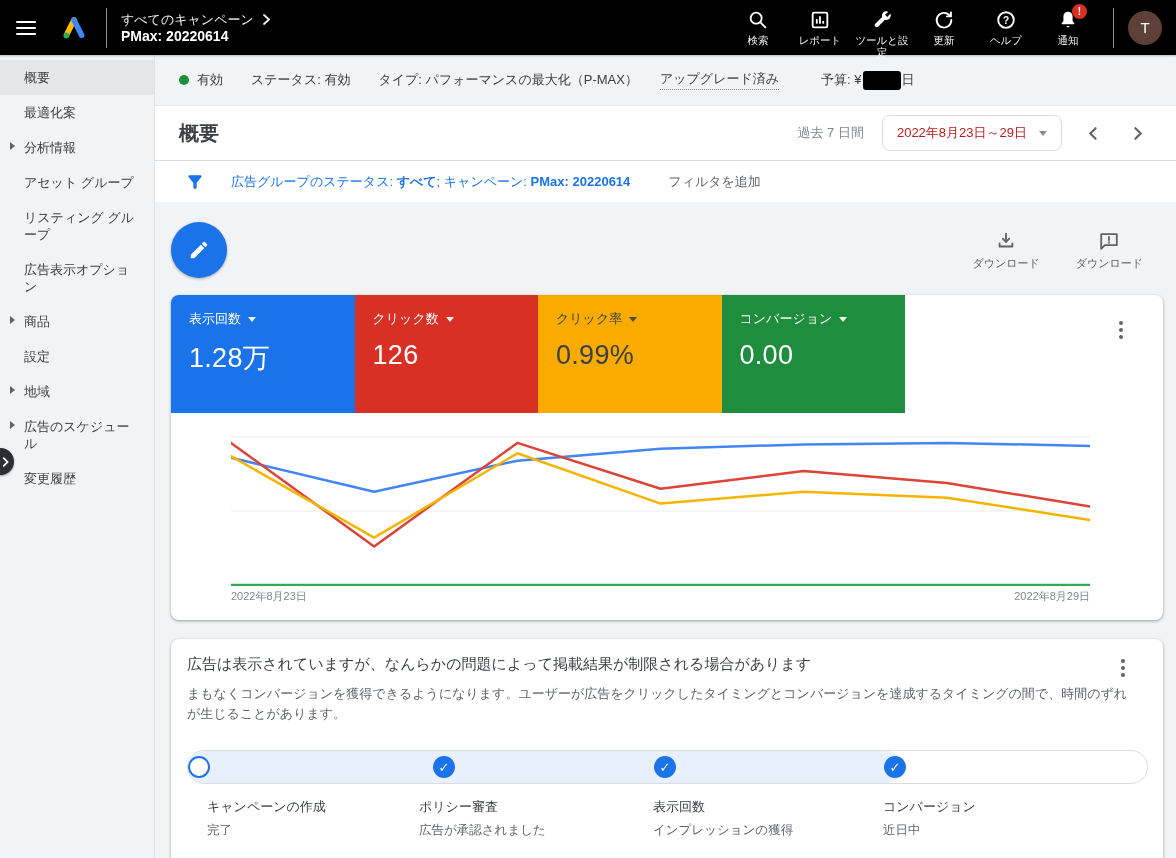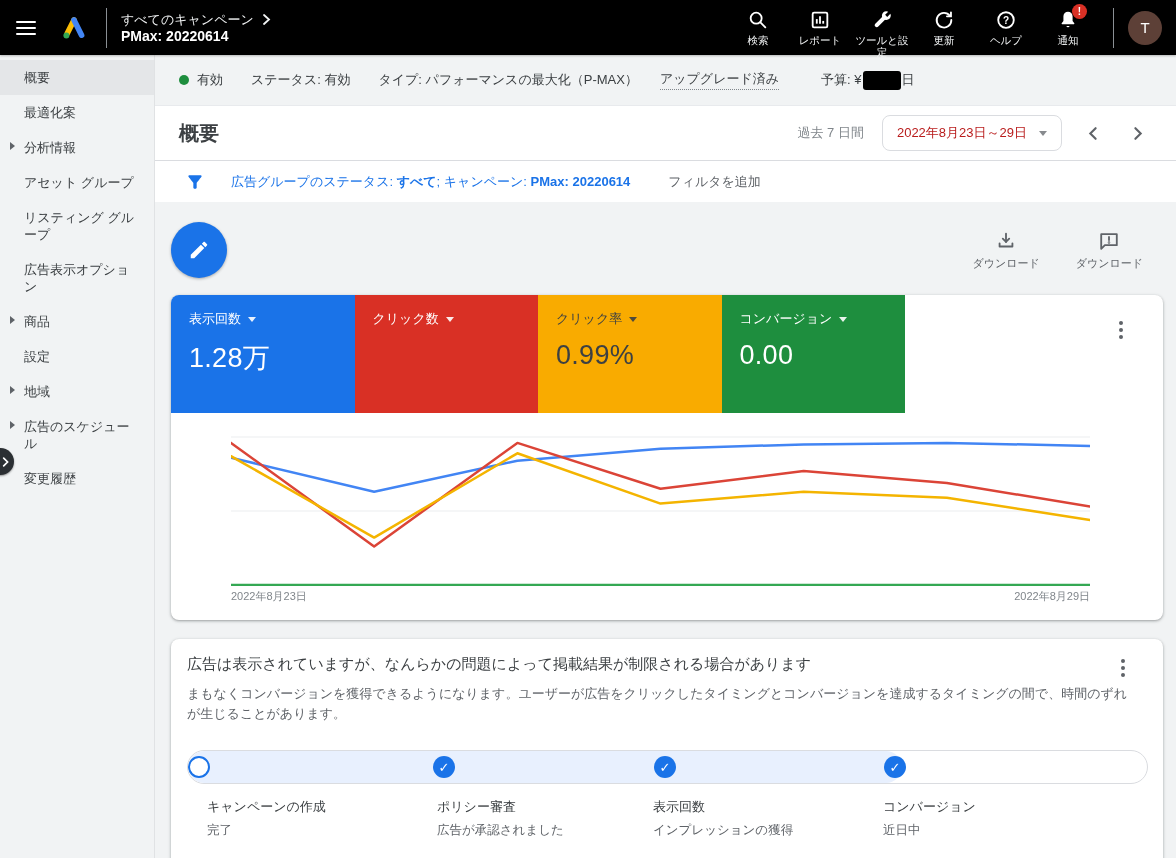--- a/index.html
+++ b/index.html
@@ -92,21 +92,21 @@
   .pill { height:34px; border:1px solid #dadce0; border-radius:17px; background:#fff; position:relative; overflow:hidden; }
   .pill-fill { position:absolute; left:0; top:0; bottom:0; width:74.5%; background:#e8f0fe; border-radius:17px; }
   .step-dot { position:absolute; top:5px; width:22px; height:22px; border-radius:50%; }
   .step-dot.done { background:#1a73e8; color:#fff; font-size:13px; font-weight:bold; display:flex; align-items:center; justify-content:center; }
   .step-dot.done::after { content:"✓"; }
   .step-dot.pending { background:#fff; border:2px solid #1a73e8; }
   .step-dot:nth-of-type(1) { left:20px; } .step-dot:nth-of-type(2) { left:245px; }
   .step-dot:nth-of-type(3) { left:466px; } .step-dot:nth-of-type(4) { left:696px; }
   .step-labels { position:relative; height:58px; margin:14px 15px 0 16px; }
   .step-label { position:absolute; width:210px; top:0; }
-  .step-label:nth-of-type(1) { left:20px; } .step-label:nth-of-type(2) { left:250px; }
+  .step-label:nth-of-type(1) { left:20px; } .step-label:nth-of-type(2) { left:232px; }
   .step-label:nth-of-type(3) { left:466px; } .step-label:nth-of-type(4) { left:696px; }
   .step-title { font-size:13px; color:#3c4043; }
   .step-sub { font-size:12.5px; color:#5f6368; margin-top:6px; }
 
   
   .collapse-handle { position:absolute; left:-13px; top:448px; width:27px; height:27px; border-radius:50%; background:#2b2f33; z-index:20; cursor:pointer; display:flex; align-items:center; justify-content:center; box-shadow:0 1px 2px rgba(0,0,0,.4); }
   .collapse-handle svg { width:14px; height:14px; margin-left:10px; }
 </style>
 </head>
 <body>
@@ -328,20 +328,21 @@
                 <span class="caret-down"></span>
               </div>
               <div class="metric-value">1.28万</div>
             </div>
 
             <div class="metric-card" style="background-color: rgb(217, 48, 37); color: rgb(255, 255, 255);">
               <div class="metric-label-row">
                 <span>クリック数</span>
                 <span class="caret-down"></span>
               </div>
+              <div class="metric-value">126</div>
             </div>
 
             <div class="metric-card" style="background-color: rgb(249, 171, 0); color: rgb(60, 64, 67);">
               <div class="metric-label-row">
                 <span>クリック率</span>
                 <span class="caret-down"></span>
               </div>
               <div class="metric-value">0.99%</div>
             </div>
 

